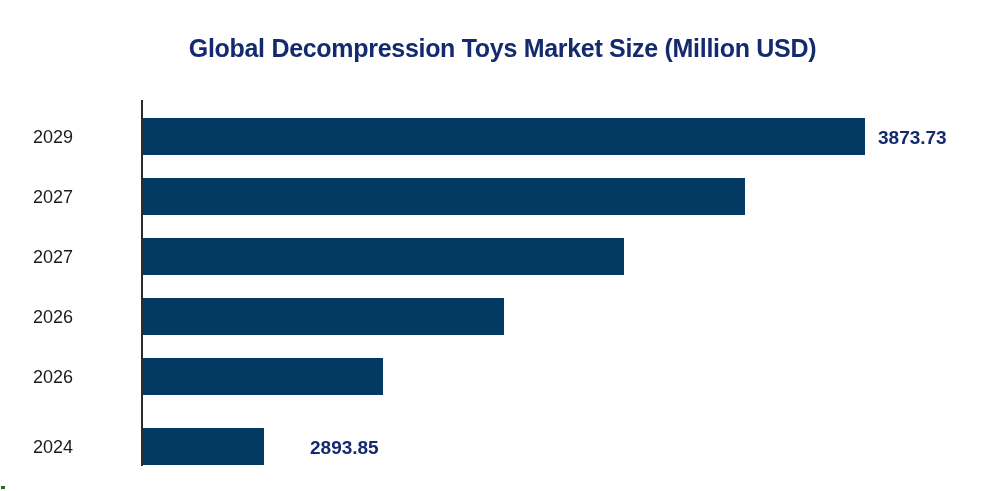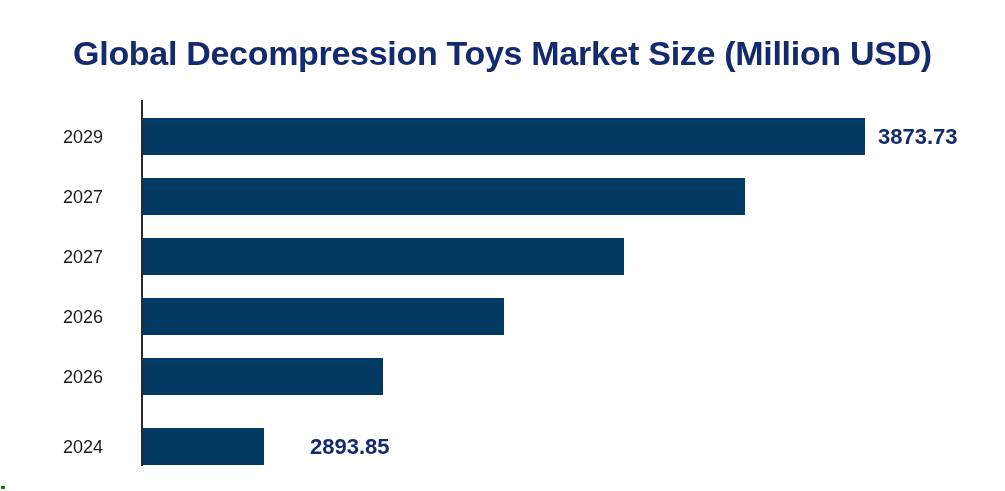--- a/index.html
+++ b/index.html
@@ -19,21 +19,21 @@
   }
 
   
   #chart-title {
     position: absolute;
     left: 0;
     top: 34px;
     width: 1005px;
     text-align: center;
     font-family: "Liberation Sans", sans-serif;
-    font-size: 34px;
+    font-size: 25px;
     font-weight: bold;
     letter-spacing: -0.3px;
     color: #142a6e;
     white-space: nowrap;
   }
 
   
   #plot-area {
     position: absolute;
     left: 0;
@@ -57,42 +57,42 @@
     width: 1005px;
     height: 37px;
   }
 
   .cat-label {
     position: absolute;
     left: 33px;
     top: 50%;
     transform: translateY(-50%);
     width: 100px;
-    text-align: center;
+    text-align: left;
     font-family: "Liberation Sans", sans-serif;
     font-size: 18px;
     font-weight: normal;
     color: #1a1a1a;
     line-height: 1;
   }
 
   .bar {
     position: absolute;
     left: 143px;
     top: 0;
     height: 37px;
     background: #033a63;
   }
 
   .bar-value {
     position: absolute;
     top: 50%;
     transform: translateY(-50%);
     font-family: "Liberation Sans", sans-serif;
-    font-size: 22px;
+    font-size: 19px;
     font-weight: bold;
     color: #142a6e;
     white-space: nowrap;
     line-height: 1;
   }
 
   #corner-artifact {
     position: absolute;
     left: 1px;
     bottom: 2px;

